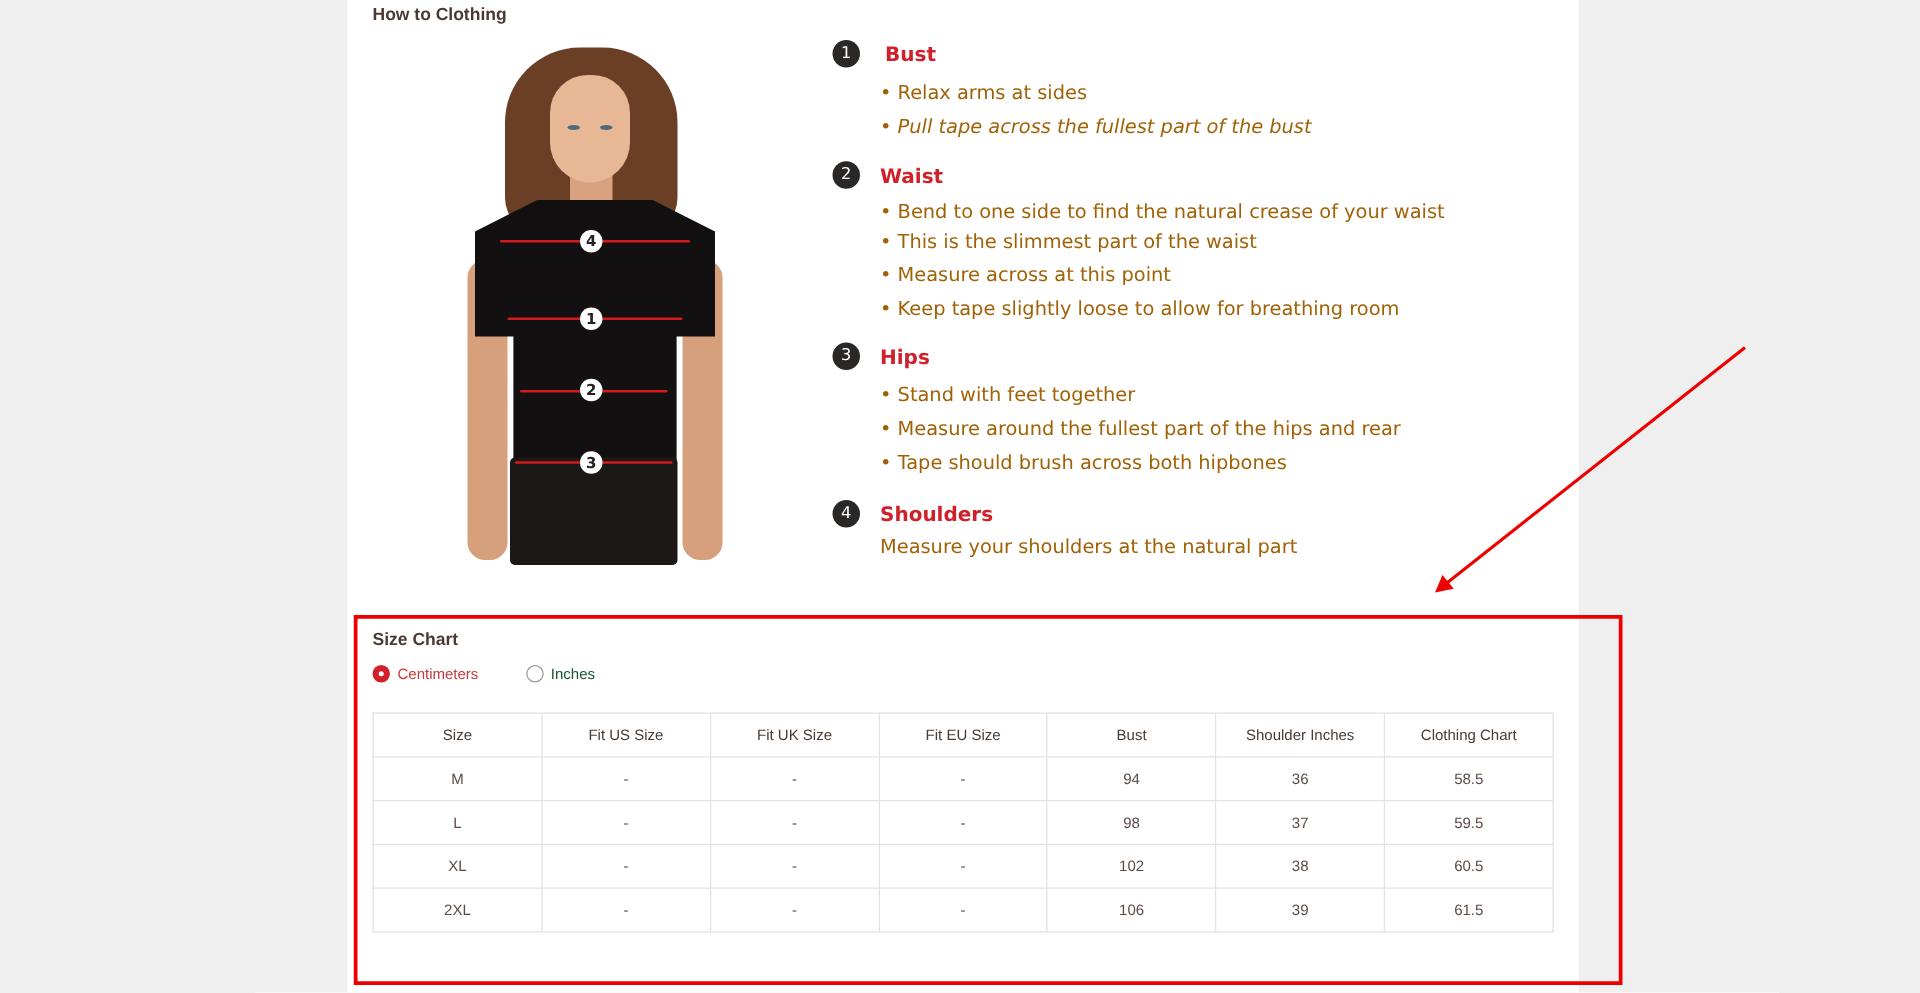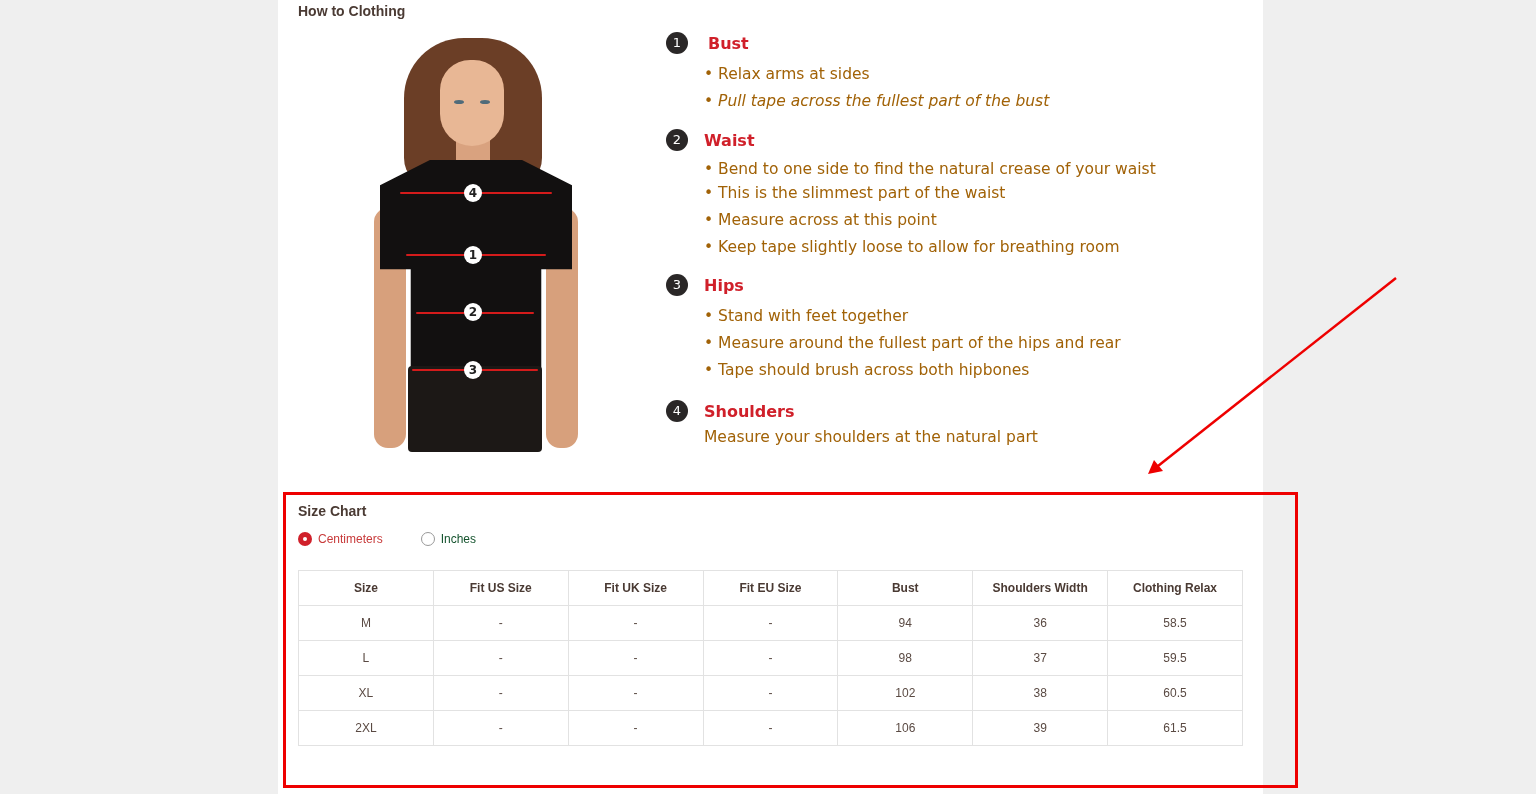--- a/index.html
+++ b/index.html
@@ -38,21 +38,21 @@
   .radio-row { position: absolute; left: 0; top: 29px; display: flex; align-items: flex-start; font-size: 12px; }
   .radio { display: flex; align-items: center; cursor: pointer; margin-right: 38px; }
   .rcirc { width: 14px; height: 14px; border-radius: 50%; margin-right: 6px; }
   .rcirc.on { background: #d0202a; position: relative; }
   .rcirc.on::after { content: ""; position: absolute; left: 5px; top: 5px; width: 4px; height: 4px; background: #fff; border-radius: 50%; }
   .rcirc.off { border: 1px solid #999; background: #fff; }
   .rlabel.on { color: #c83a3a; }
   .rlabel.off { color: #14532d; }
   table { position: absolute; left: 0; top: 67px; width: 945px; border-collapse: collapse; table-layout: fixed; }
   th, td { border: 1px solid #e2e2e2; height: 35px; text-align: center; font-size: 12px; color: #4a3a33; }
-  th { font-weight: bold; margin-left: 19px; }
+  th { font-weight: normal; margin-left: 19px; }
   td { color: #5a4a43; }
 
   
   .hl-box { position: absolute; left: 283px; top: 492px; width: 1015px; height: 296px; border: 3px solid #ee0000; pointer-events: none; }
   .arrow { position: absolute; left: 0; top: 0; pointer-events: none; }
 </style>
 </head>
 <body>
 
 <div class="page">
@@ -129,22 +129,22 @@
     </div>
   </div>
   <table>
     <thead>
       <tr>
         <th>Size</th>
         <th>Fit US Size</th>
         <th>Fit UK Size</th>
         <th>Fit EU Size</th>
         <th>Bust</th>
-        <th>Shoulders Width</th>
-        <th>Clothing Relax</th>
+        <th>Shoulder Inches</th>
+        <th>Clothing Chart</th>
       </tr>
     </thead>
     <tbody>
       <tr>
         <td>M</td>
         <td>-</td>
         <td>-</td>
         <td>-</td>
         <td>94</td>
         <td>36</td>

